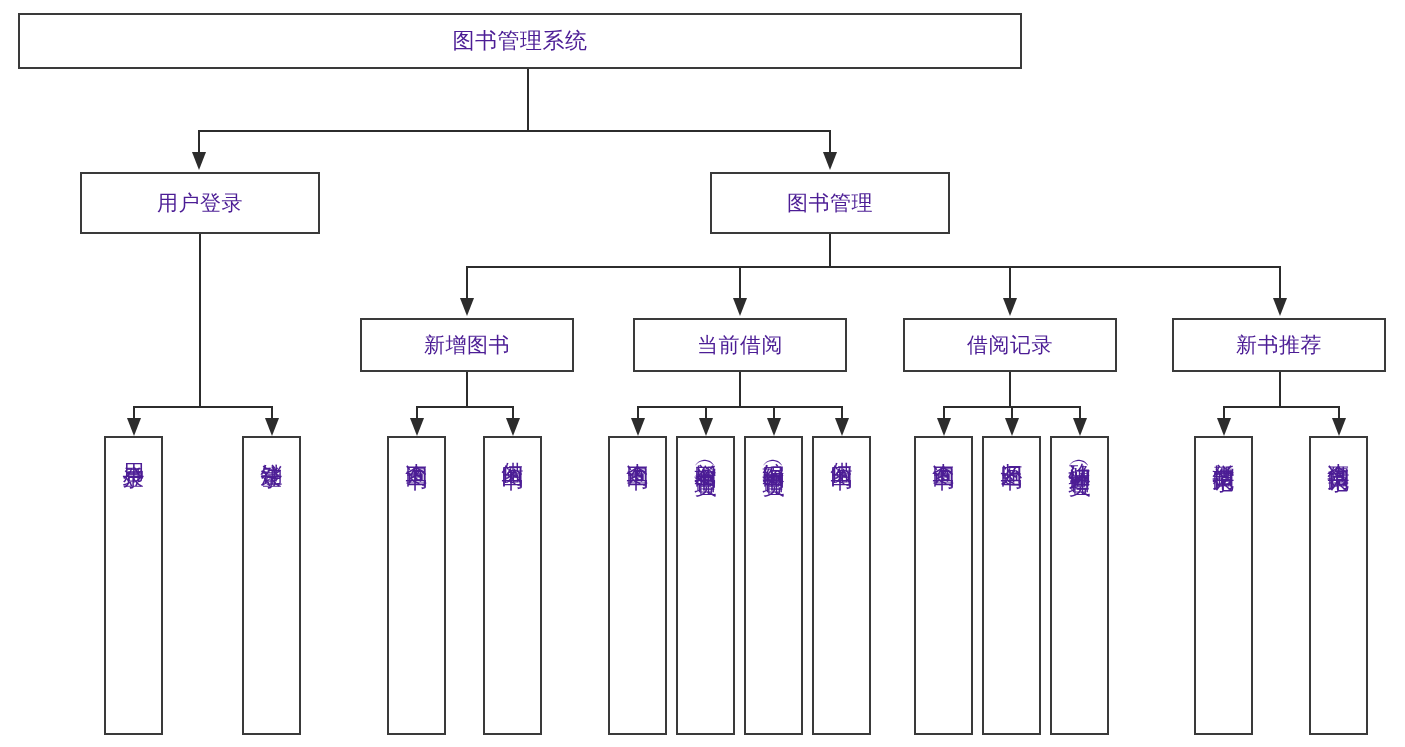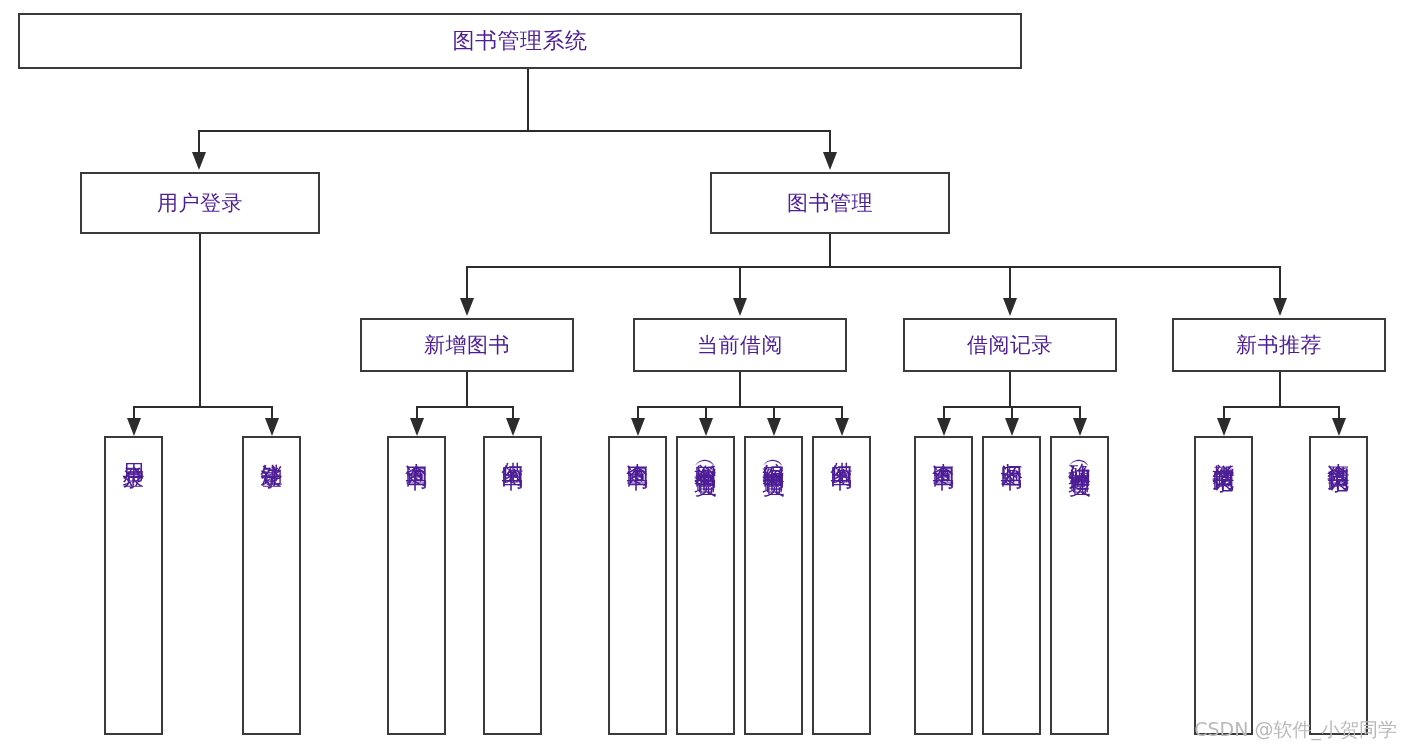--- a/index.html
+++ b/index.html
@@ -207,15 +207,14 @@
     <span class="lbl">确认归还（管理员）</span>
   </div>
 
   <div class="node v" style="left:1194px; top:436px; width:59px; height:299px;">
     <span class="lbl">新增借阅记录</span>
   </div>
   <div class="node v" style="left:1309px; top:436px; width:59px; height:299px;">
     <span class="lbl">查询借阅记录</span>
   </div>
 
-  <div id="watermark">CSDN @软件_小贺同学</div>
 
 </div>
 
 </body></html>

